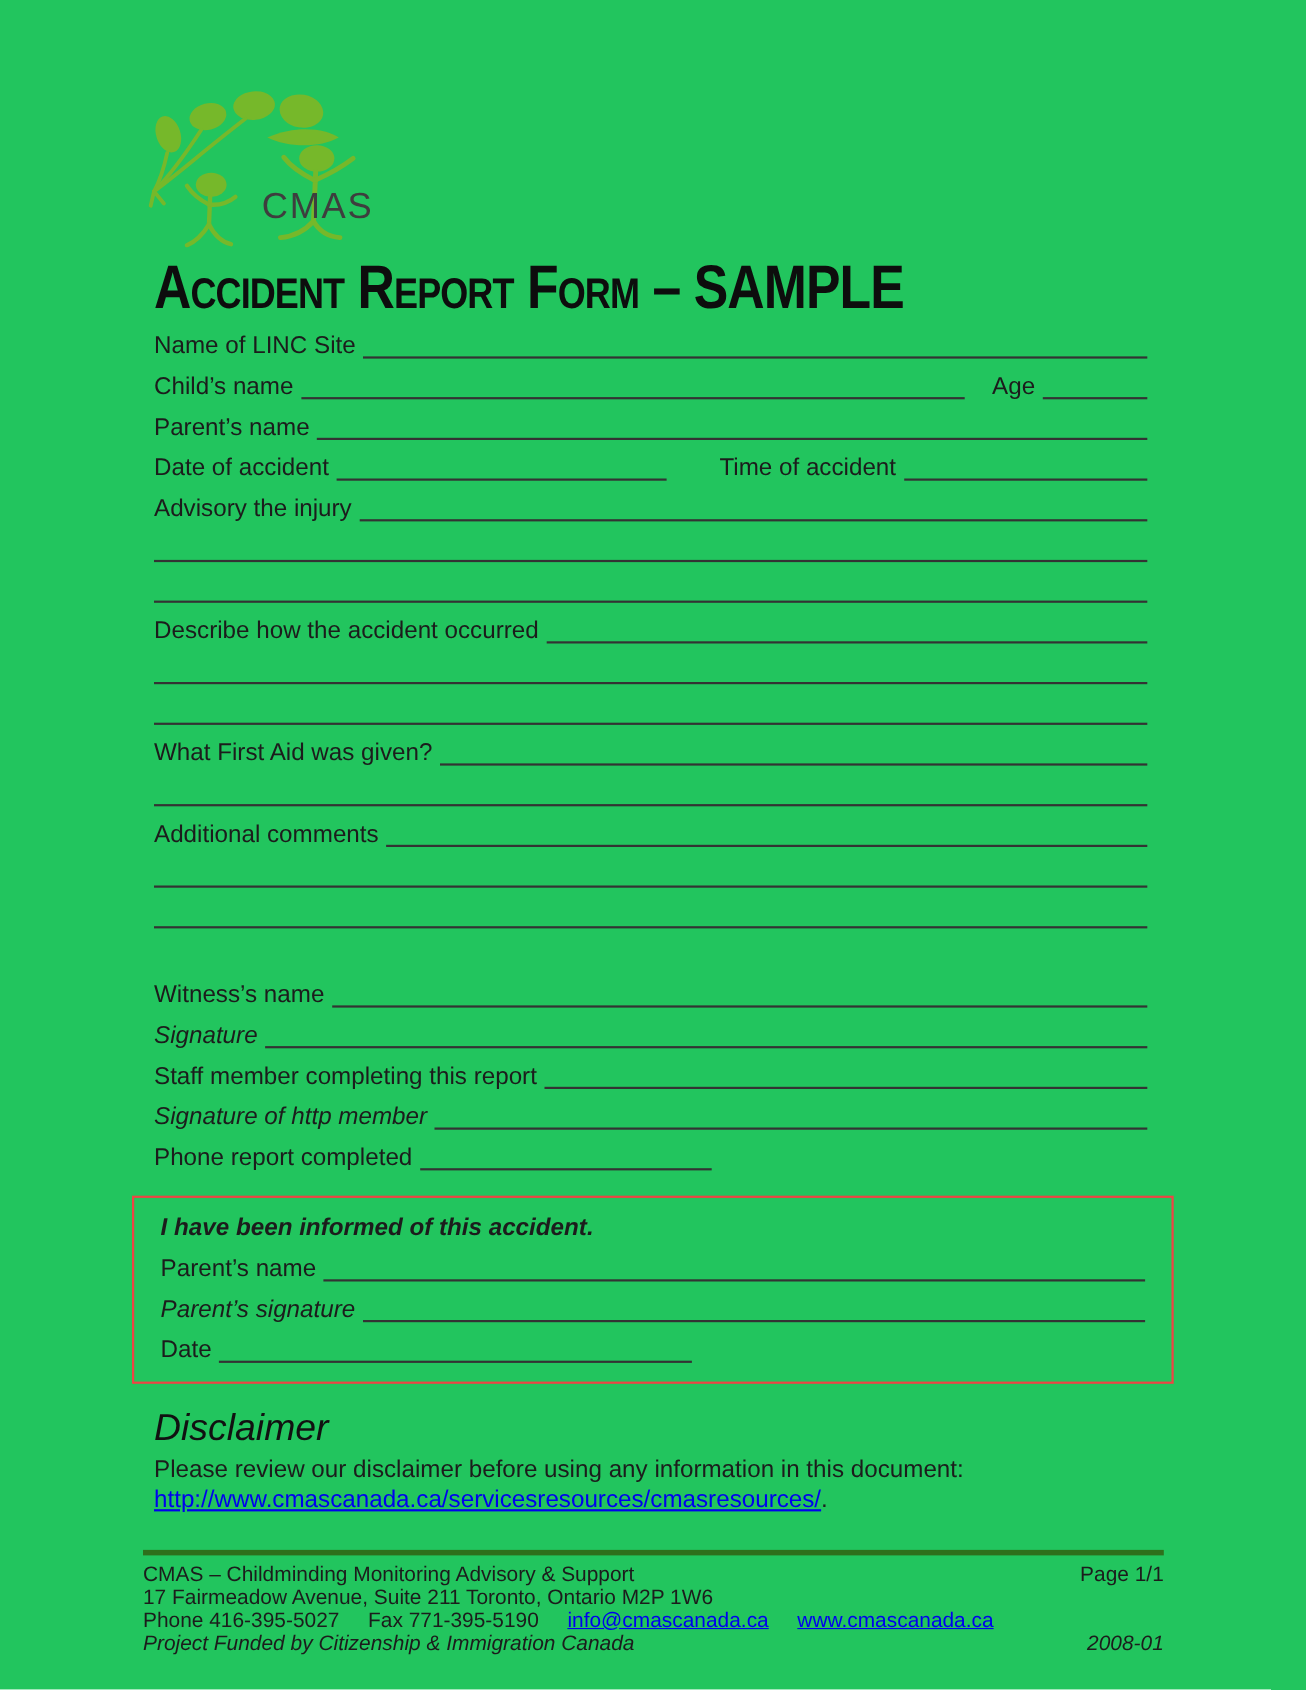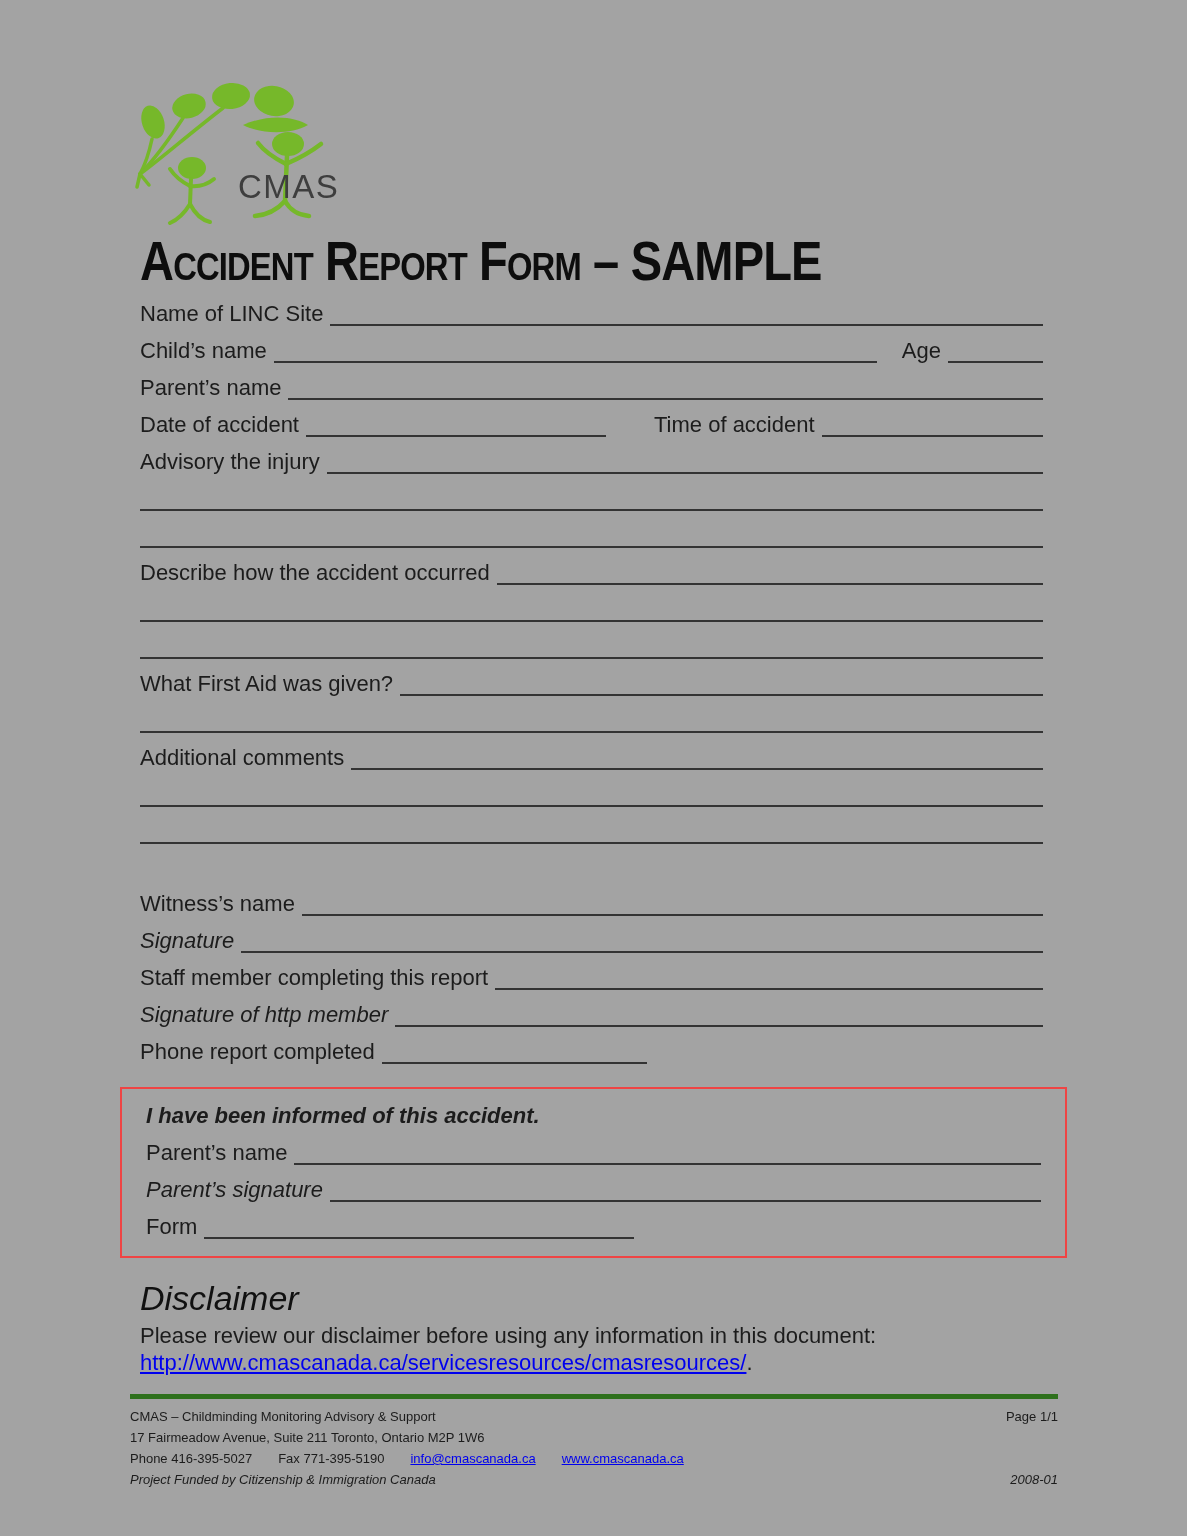--- a/index.html
+++ b/index.html
@@ -3,21 +3,21 @@
 <meta charset="utf-8">
 <style>
   * { margin: 0; padding: 0; box-sizing: border-box; }
   html, body { background: #ffffff; }
   body { font-family: "Liberation Sans", sans-serif; color: #1c1c1c; }
 
   .page {
     position: relative;
     width: 1187px;
     height: 1536px;
-    background: #a3a3a3;
+    background: #22c55e;
     overflow: hidden;
   }
   .content { margin-left: 140px; margin-right: 144px; } 
 
   
   .logo {
     position: relative;
     margin-left: -10px;
     padding-top: 75px;
     width: 215px;
@@ -100,24 +100,24 @@
   .disclaimer-body { font-size: 22px; line-height: 27px; margin-top: 4px; }
   .disclaimer-linkline { font-size: 22px; line-height: 27px; }
   a.link, .link {
     color: #0000ee;
     text-decoration: underline;
     cursor: pointer;
   }
 
   
   .footer {
-    margin-top: 18px;
+    margin-top: 33px;
     margin-left: -10px;
     width: 928px;
-    font-size: 13px;
+    font-size: 19px;
     line-height: 21px;
   }
   .footer-rule { height: 5px; background: #2e701c; margin-bottom: 7px; }
   .footer-row { display: flex; justify-content: space-between; }
   .footer-links { display: flex; text-align: center; }
   .footer-links > * { margin-right: 26px; }
   .footer-links > *:last-child { margin-right: 0; }
   .ital { font-style: italic; }
 </style>
 </head>
@@ -268,21 +268,21 @@
         <span class="lbl">Parent’s name</span>
         <span class="line grow"></span>
       </div>
 
       <div class="f-row">
         <span class="lbl it">Parent’s signature</span>
         <span class="line grow"></span>
       </div>
 
       <div class="f-row" style="margin-bottom:0;">
-        <span class="lbl">Form</span>
+        <span class="lbl">Date</span>
         <span class="line w430"></span>
       </div>
     </div>
 
     <div class="disclaimer">
       <div class="disclaimer-heading">Disclaimer</div>
       <div class="disclaimer-body">Please review our disclaimer before using any information in this document:</div>
       <div class="disclaimer-linkline"><a class="link">http://www.cmascanada.ca/servicesresources/cmasresources/</a><span>.</span></div>
     </div>
 

